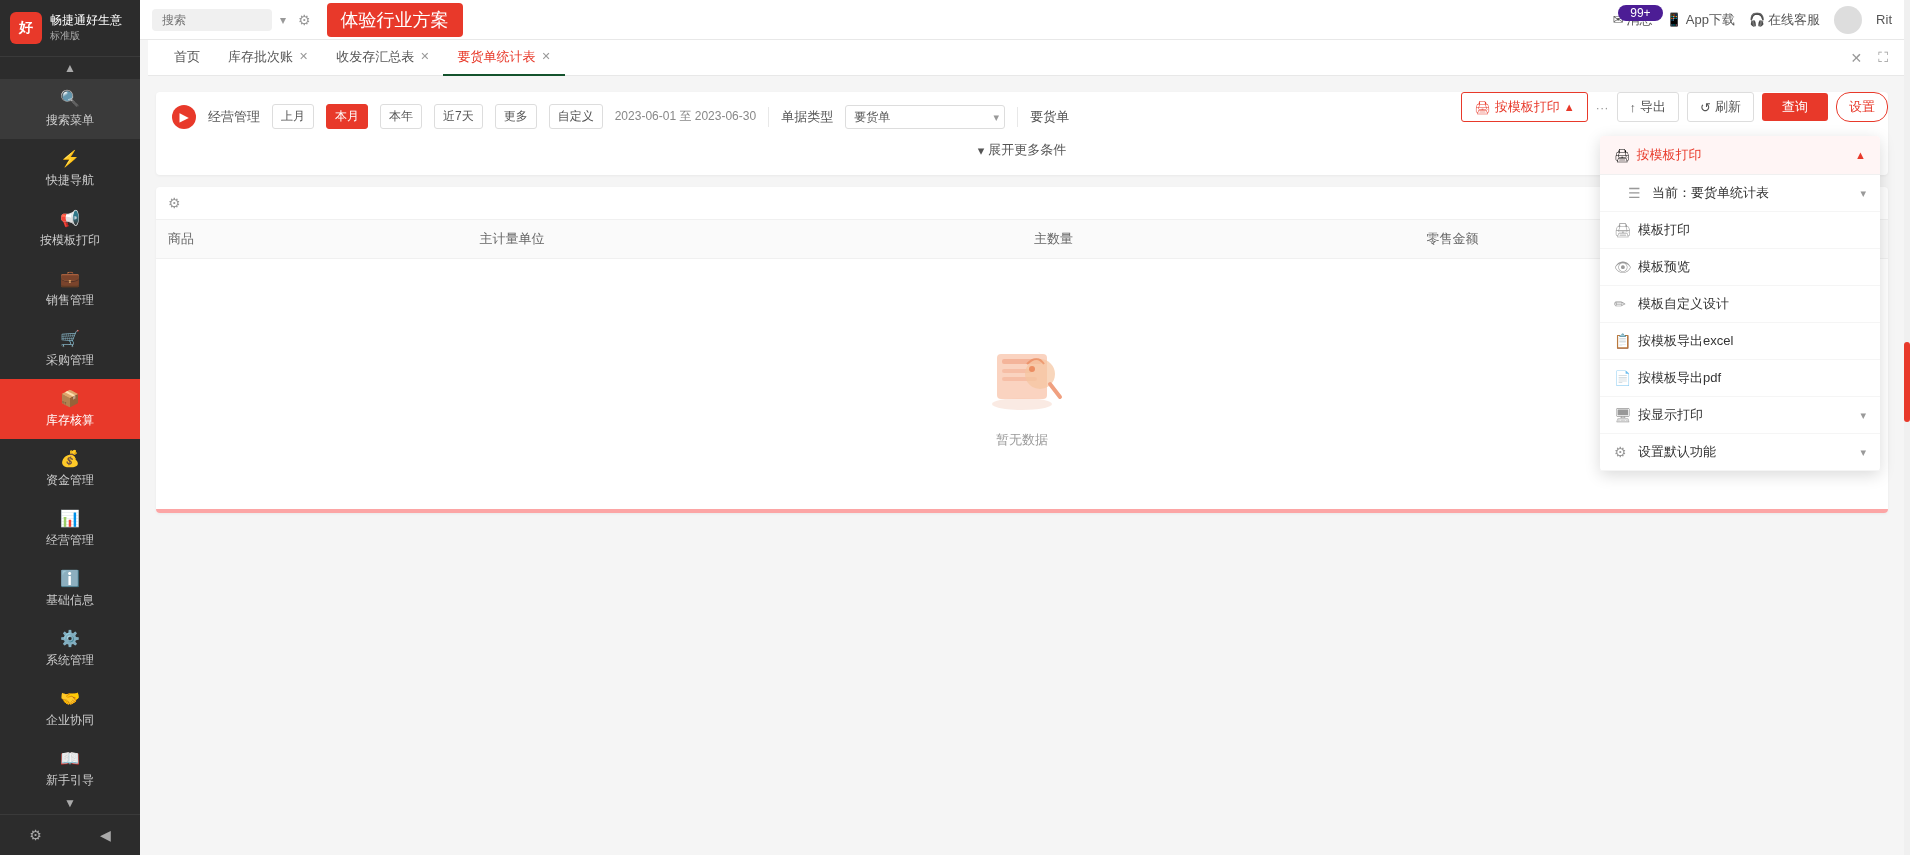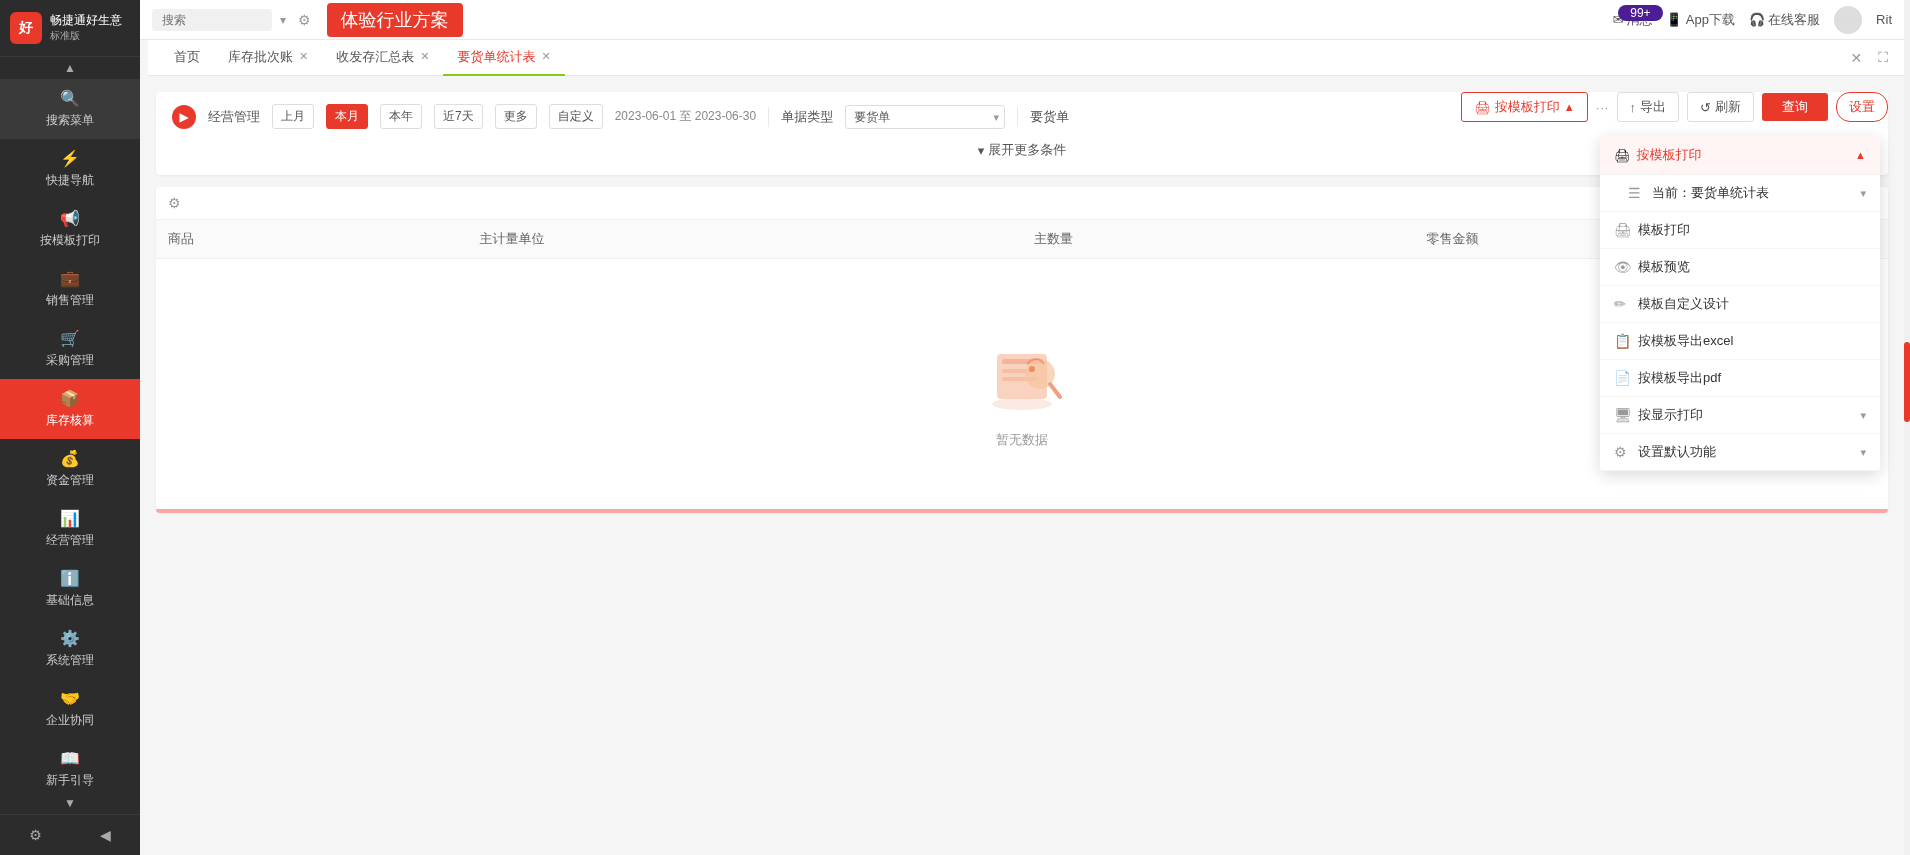--- a/index.html
+++ b/index.html
@@ -150,21 +150,21 @@
       gap: 4px;
       padding: 8px 14px 8px 14px;
       font-size: 13px;
       color: #555;
       cursor: pointer;
       border-bottom: 2px solid transparent;
       white-space: nowrap;
     }
     .tab.active {
       color: #e8392a;
-      border-bottom: 2px solid #84cc16;
+      border-bottom: 2px solid #14532d;
       background: #fff;
     }
     .tab .close-icon { font-size: 11px; color: #999; margin-left: 2px; }
     .tabs-end { display: flex; align-items: center; margin-left: auto; gap: 8px; }
     .tabs-close-btn { font-size: 14px; color: #999; cursor: pointer; padding: 2px 4px; }
     .tabs-expand-btn { font-size: 14px; color: #999; cursor: pointer; padding: 2px 4px; }
 
     
     .content {
       flex: 1;

